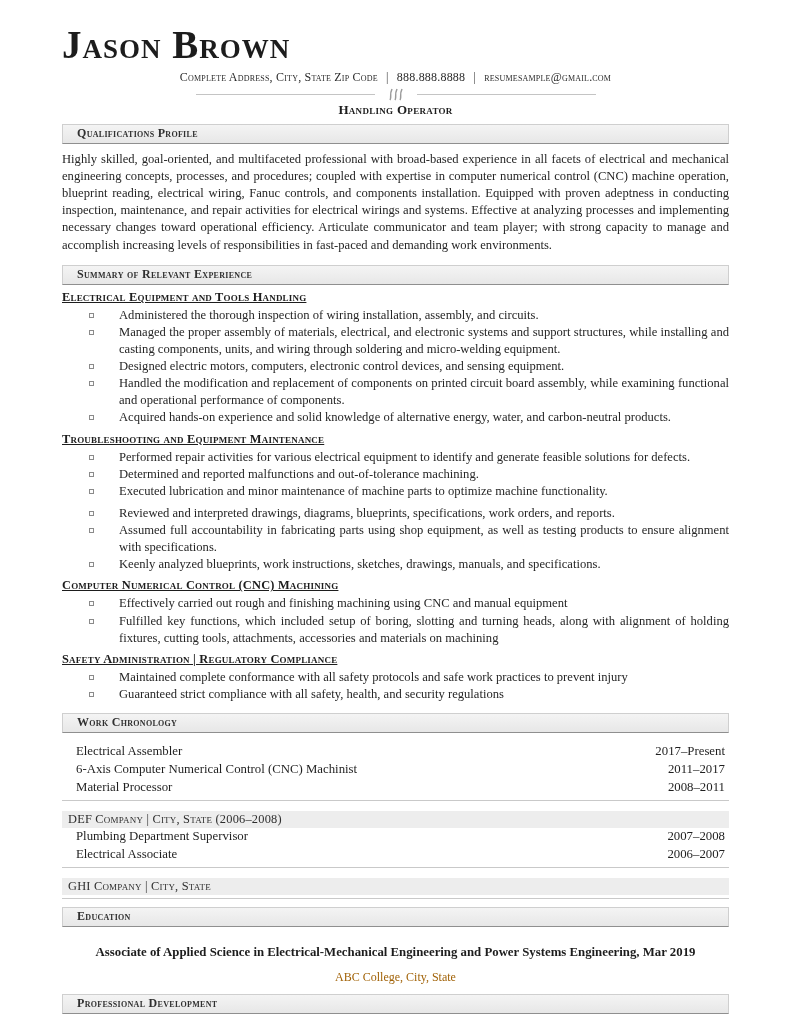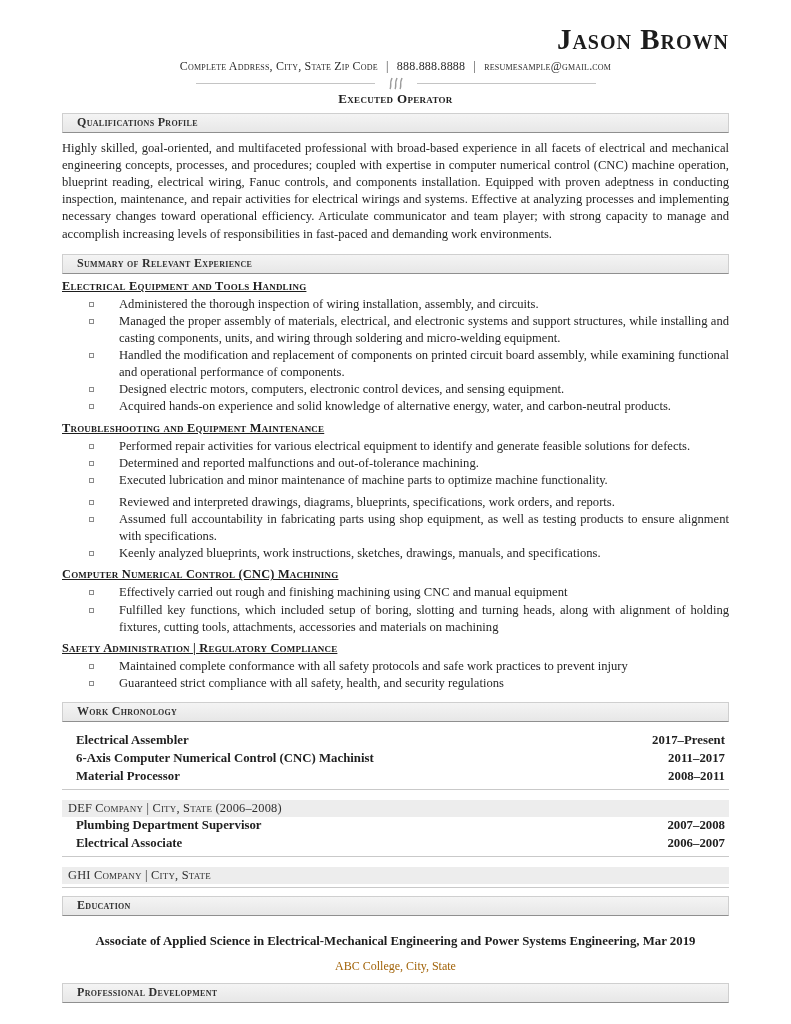--- a/index.html
+++ b/index.html
@@ -7,24 +7,24 @@
   body {
     width: 791px; height: 1024px;
     font-family: "Liberation Serif", serif;
     color: #262626;
     overflow: hidden;
   }
   .page { padding: 24px 62px 0 62px; }
 
   
   .name {
-    text-align: right;
+    text-align: left;
     font-variant: small-caps;
     font-weight: 600;
-    font-size: 29px;
+    font-size: 39px;
     letter-spacing: 1px;
     color: #1c1c1c;
     line-height: 1.1;
   }
   .contact-line {
     text-align: center;
     font-variant: small-caps;
     font-size: 12px;
     color: #2a2a2a;
     margin-top: 3px;
@@ -111,21 +111,21 @@
     font-variant: small-caps;
     font-size: 12.4px;
     color: #2e2e2e;
     letter-spacing: 0.2px;
   }
   .role-row {
     display: flex;
     justify-content: space-between;
     align-items: baseline;
     padding: 0 4px 0 14px;
-    font-weight: bold;
+    font-weight: normal;
     font-size: 12.8px;
     line-height: 1.4;
     color: #1f1f1f;
   }
   .role-dates { text-align: right; white-space: nowrap; }
 
   
   .edu-degree {
     text-align: center;
     font-weight: bold;
@@ -159,38 +159,38 @@
       <span class="rule"></span>
       <span class="flourish">
         <svg width="22" height="13" viewBox="0 0 22 13">
           <path d="M5 12 C7 9, 4 7, 7 1" stroke="#9a9a9a" stroke-width="1.5" fill="none"></path>
           <path d="M10 12 C12 9, 9 7, 12 1" stroke="#9a9a9a" stroke-width="1.5" fill="none"></path>
           <path d="M15 12 C17 9, 14 7, 17 1" stroke="#9a9a9a" stroke-width="1.5" fill="none"></path>
         </svg>
       </span>
       <span class="rule"></span>
     </div>
-    <div class="job-title">Executed Operator</div>
+    <div class="job-title">Handling Operator</div>
   </div>
 
   <div style="margin-top:6px">
     <div class="section-bar">Qualifications Profile</div>
     <p class="qual-body">Highly skilled, goal-oriented, and multifaceted professional with broad-based experience in all facets of electrical and mechanical engineering concepts, processes, and procedures; coupled with expertise in computer numerical control (CNC) machine operation, blueprint reading, electrical wiring, Fanuc controls, and components installation. Equipped with proven adeptness in conducting inspection, maintenance, and repair activities for electrical wirings and systems. Effective at analyzing processes and implementing necessary changes toward operational efficiency. Articulate communicator and team player; with strong capacity to manage and accomplish increasing levels of responsibilities in fast-paced and demanding work environments.</p>
   </div>
 
   <div class="summary-wrap">
     <div class="section-bar">Summary of Relevant Experience</div>
 
     <div class="exp-group">
       <div class="exp-group-title">Electrical Equipment and Tools Handling</div>
       <ul class="bullets">
         <li><span class="bullet-marker"></span><span>Administered the thorough inspection of wiring installation, assembly, and circuits.</span></li>
         <li><span class="bullet-marker"></span><span>Managed the proper assembly of materials, electrical, and electronic systems and support structures, while installing and casting components, units, and wiring through soldering and micro-welding equipment.</span></li>
+        <li><span class="bullet-marker"></span><span>Designed electric motors, computers, electronic control devices, and sensing equipment.</span></li>
         <li><span class="bullet-marker"></span><span>Handled the modification and replacement of components on printed circuit board assembly, while examining functional and operational performance of components.</span></li>
-        <li><span class="bullet-marker"></span><span>Designed electric motors, computers, electronic control devices, and sensing equipment.</span></li>
         <li><span class="bullet-marker"></span><span>Acquired hands-on experience and solid knowledge of alternative energy, water, and carbon-neutral products.</span></li>
       </ul>
     </div>
 
     <div class="exp-group">
       <div class="exp-group-title">Troubleshooting and Equipment Maintenance</div>
       <ul class="bullets">
         <li><span class="bullet-marker"></span><span>Performed repair activities for various electrical equipment to identify and generate feasible solutions for defects.</span></li>
         <li><span class="bullet-marker"></span><span>Determined and reported malfunctions and out-of-tolerance machining.</span></li>
         <li><span class="bullet-marker"></span><span>Executed lubrication and minor maintenance of machine parts to optimize machine functionality.</span></li>

